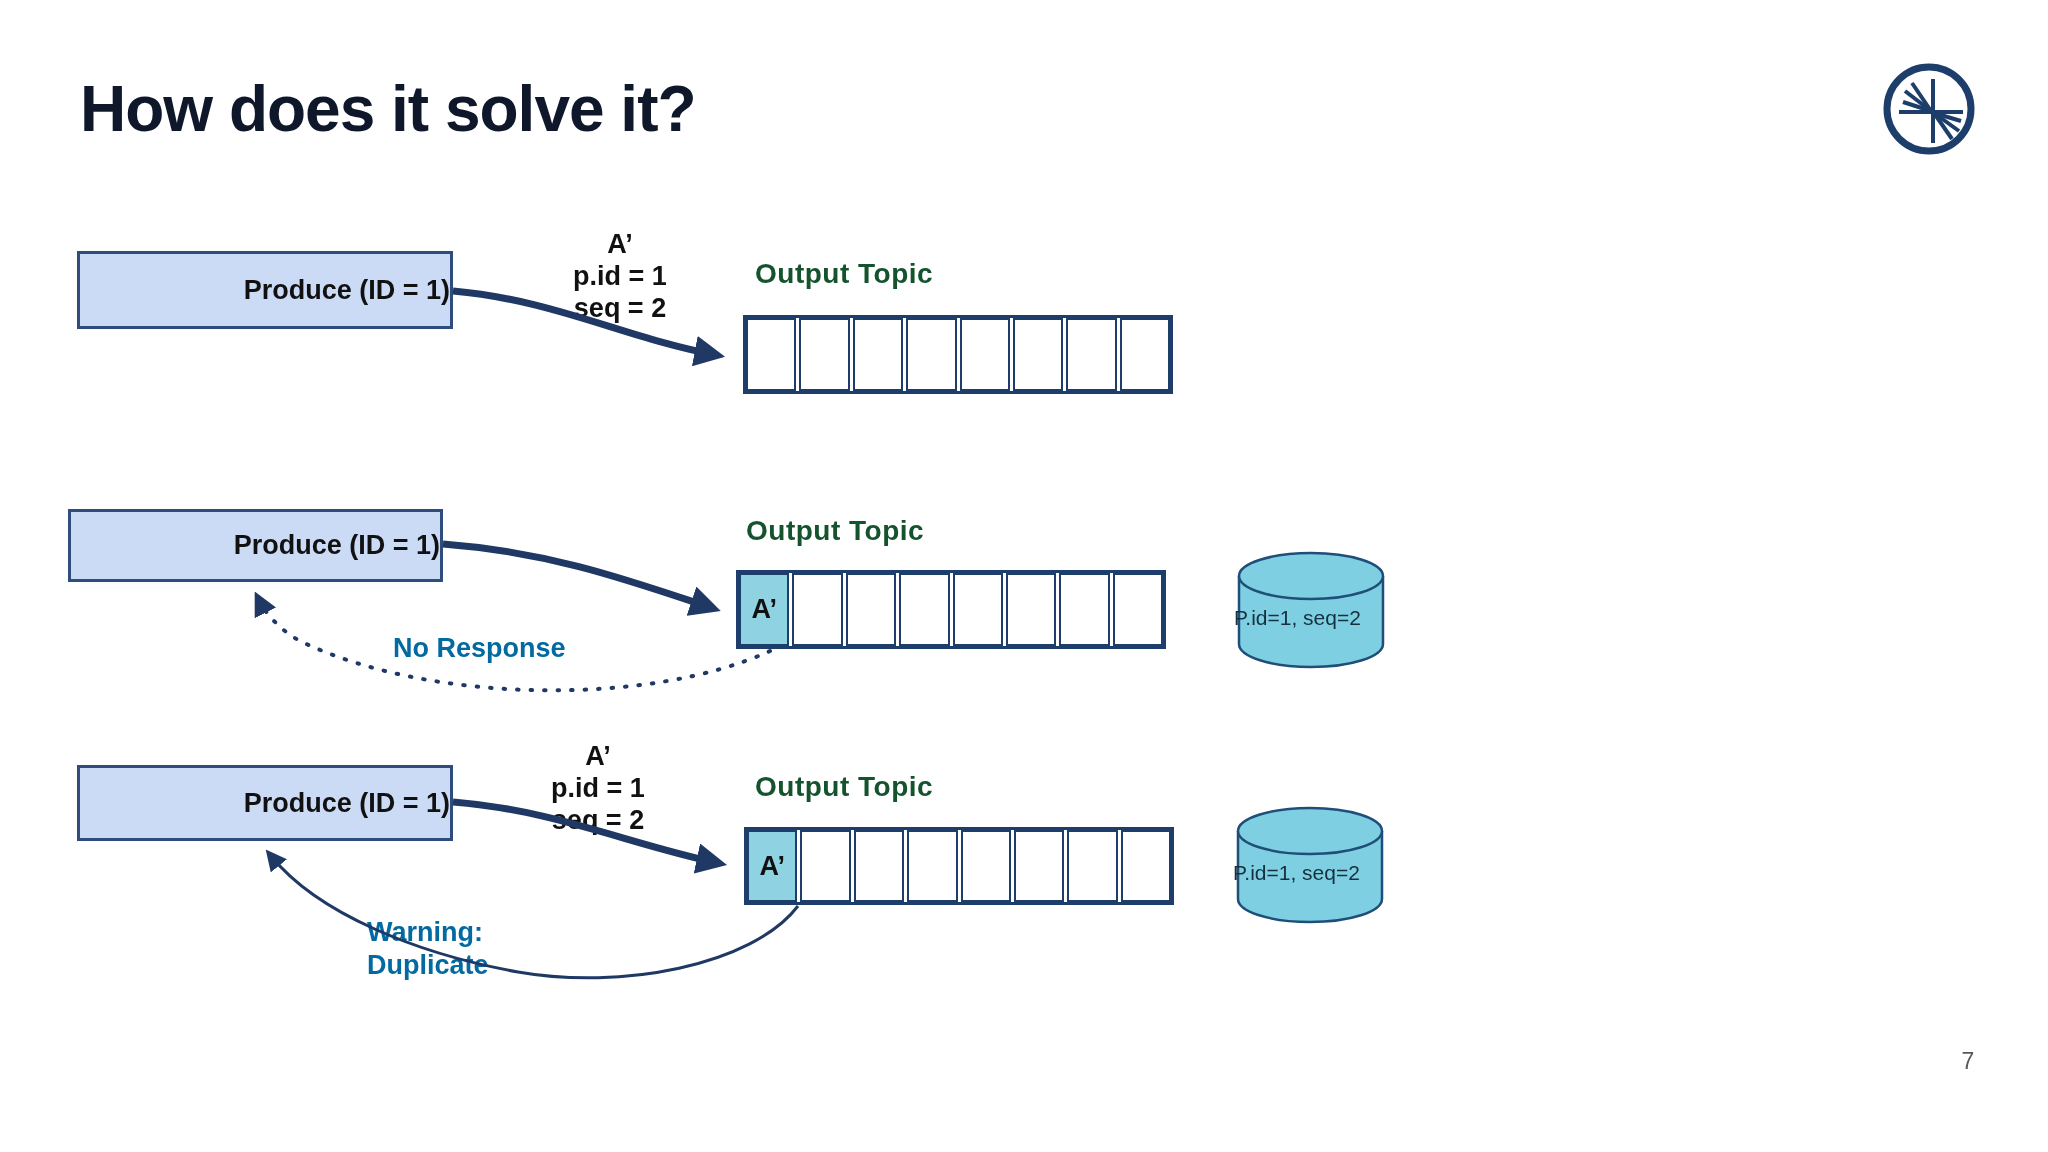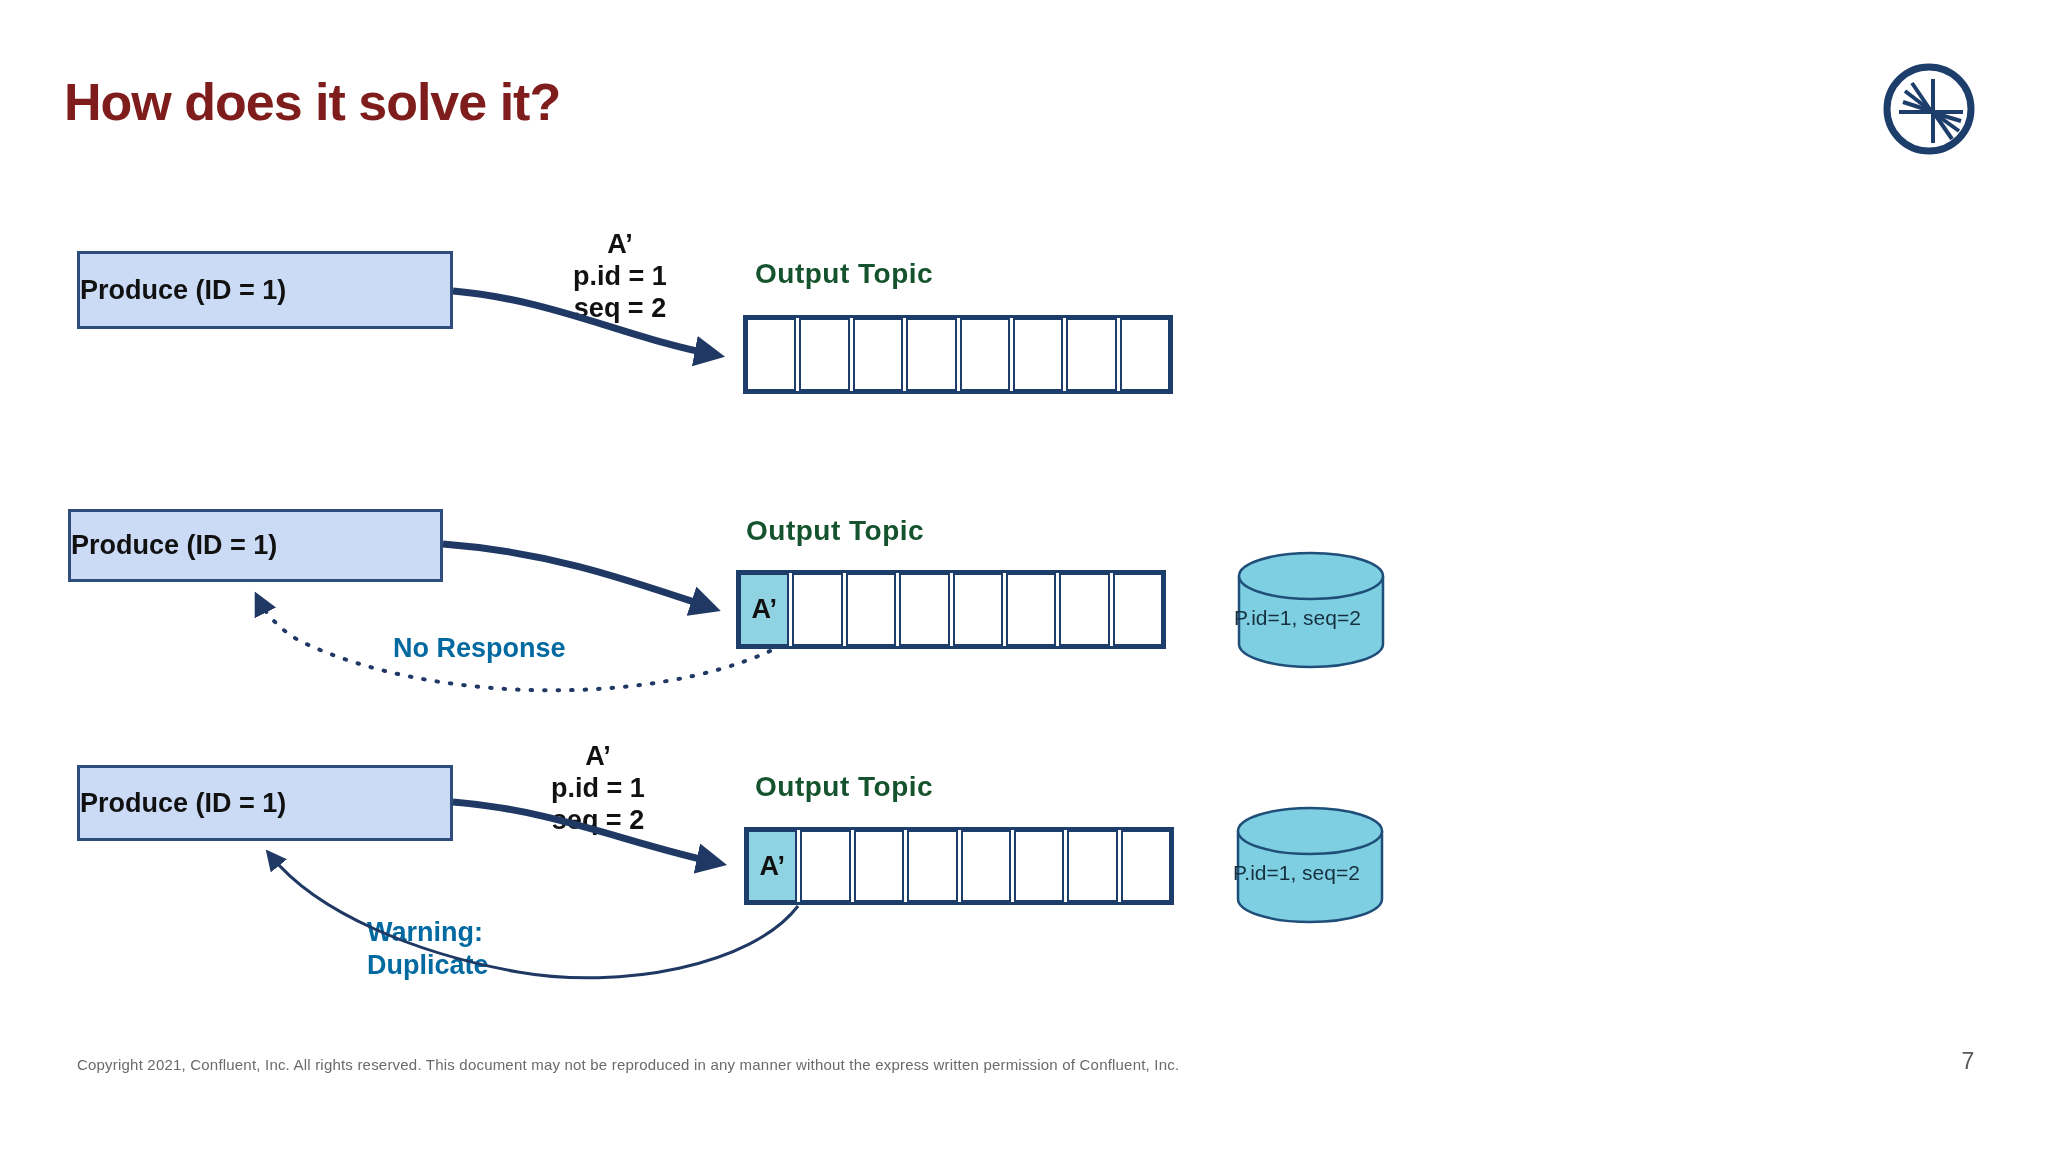--- a/index.html
+++ b/index.html
@@ -1,31 +1,31 @@
 <!DOCTYPE html>
 <html><head>
 <meta charset="utf-8">
 <style>
   * { margin: 0; padding: 0; box-sizing: border-box; }
   html, body { width: 2048px; height: 1152px; background: #fff; overflow: hidden; }
   body { font-family: "Liberation Sans", sans-serif; }
   .slide { position: relative; width: 2048px; height: 1152px; background: #fff; }
 
   .title {
-    position: absolute; left: 64px; top: 72px;
-    font-size: 52px; font-weight: bold; letter-spacing: -1px;
-    color: #7f1d1d;
+    position: absolute; left: 80px; top: 72px;
+    font-size: 64px; font-weight: bold; letter-spacing: -1px;
+    color: #0f172a;
   }
 
   .logo { position: absolute; left: 1879px; top: 59px; width: 100px; height: 100px; }
 
   .produce-box {
     position: absolute;
     background: #cbdbf6; border: 3px solid #2f4d7c;
-    display: flex; align-items: center; justify-content: flex-start;
+    display: flex; align-items: center; justify-content: flex-end;
     font-size: 27px; font-weight: bold; color: #111;
   }
   .box-r1 { left: 77px;  top: 251px; width: 376px; height: 78px; }
   .box-r2 { left: 68px;  top: 509px; width: 375px; height: 73px; }
   .box-r3 { left: 77px;  top: 765px; width: 376px; height: 76px; }
 
   .arrow-label {
     position: absolute; width: 220px; text-align: center;
     font-size: 27px; font-weight: bold; color: #111; line-height: 32px;
   }
@@ -188,16 +188,15 @@
         <path d="M0,0 L10,5 L0,10 z" fill="#1f3864"></path>
       </marker>
     </defs>
     <path d="M453,291 C555,300 625,338 716,355" fill="none" stroke="#1f3864" stroke-width="7" marker-end="url(#ahBig)"></path>
     <path d="M443,544 C550,552 628,580 712,608" fill="none" stroke="#1f3864" stroke-width="7" marker-end="url(#ahBig)"></path>
     <path d="M770,651 C650,706 430,704 300,641 C280,630 266,614 259,600" fill="none" stroke="#1f3864" stroke-width="4" stroke-dasharray="1.5 12" stroke-linecap="round" marker-end="url(#ahDot)"></path>
     <path d="M453,802 C555,810 628,844 718,863" fill="none" stroke="#1f3864" stroke-width="7" marker-end="url(#ahBig)"></path>
     <path d="M798,906 C752,966 620,990 518,972 C418,954 318,914 271,856" fill="none" stroke="#1f3864" stroke-width="3" marker-end="url(#ahThin)"></path>
   </svg>
 
-  <div class="footer">Copyright 2021, Confluent, Inc. All rights reserved. This document may not be reproduced in any manner without the express written permission of Confluent, Inc.</div>
   <div class="page-number">7</div>
 
 </div>
 
 </body></html>

